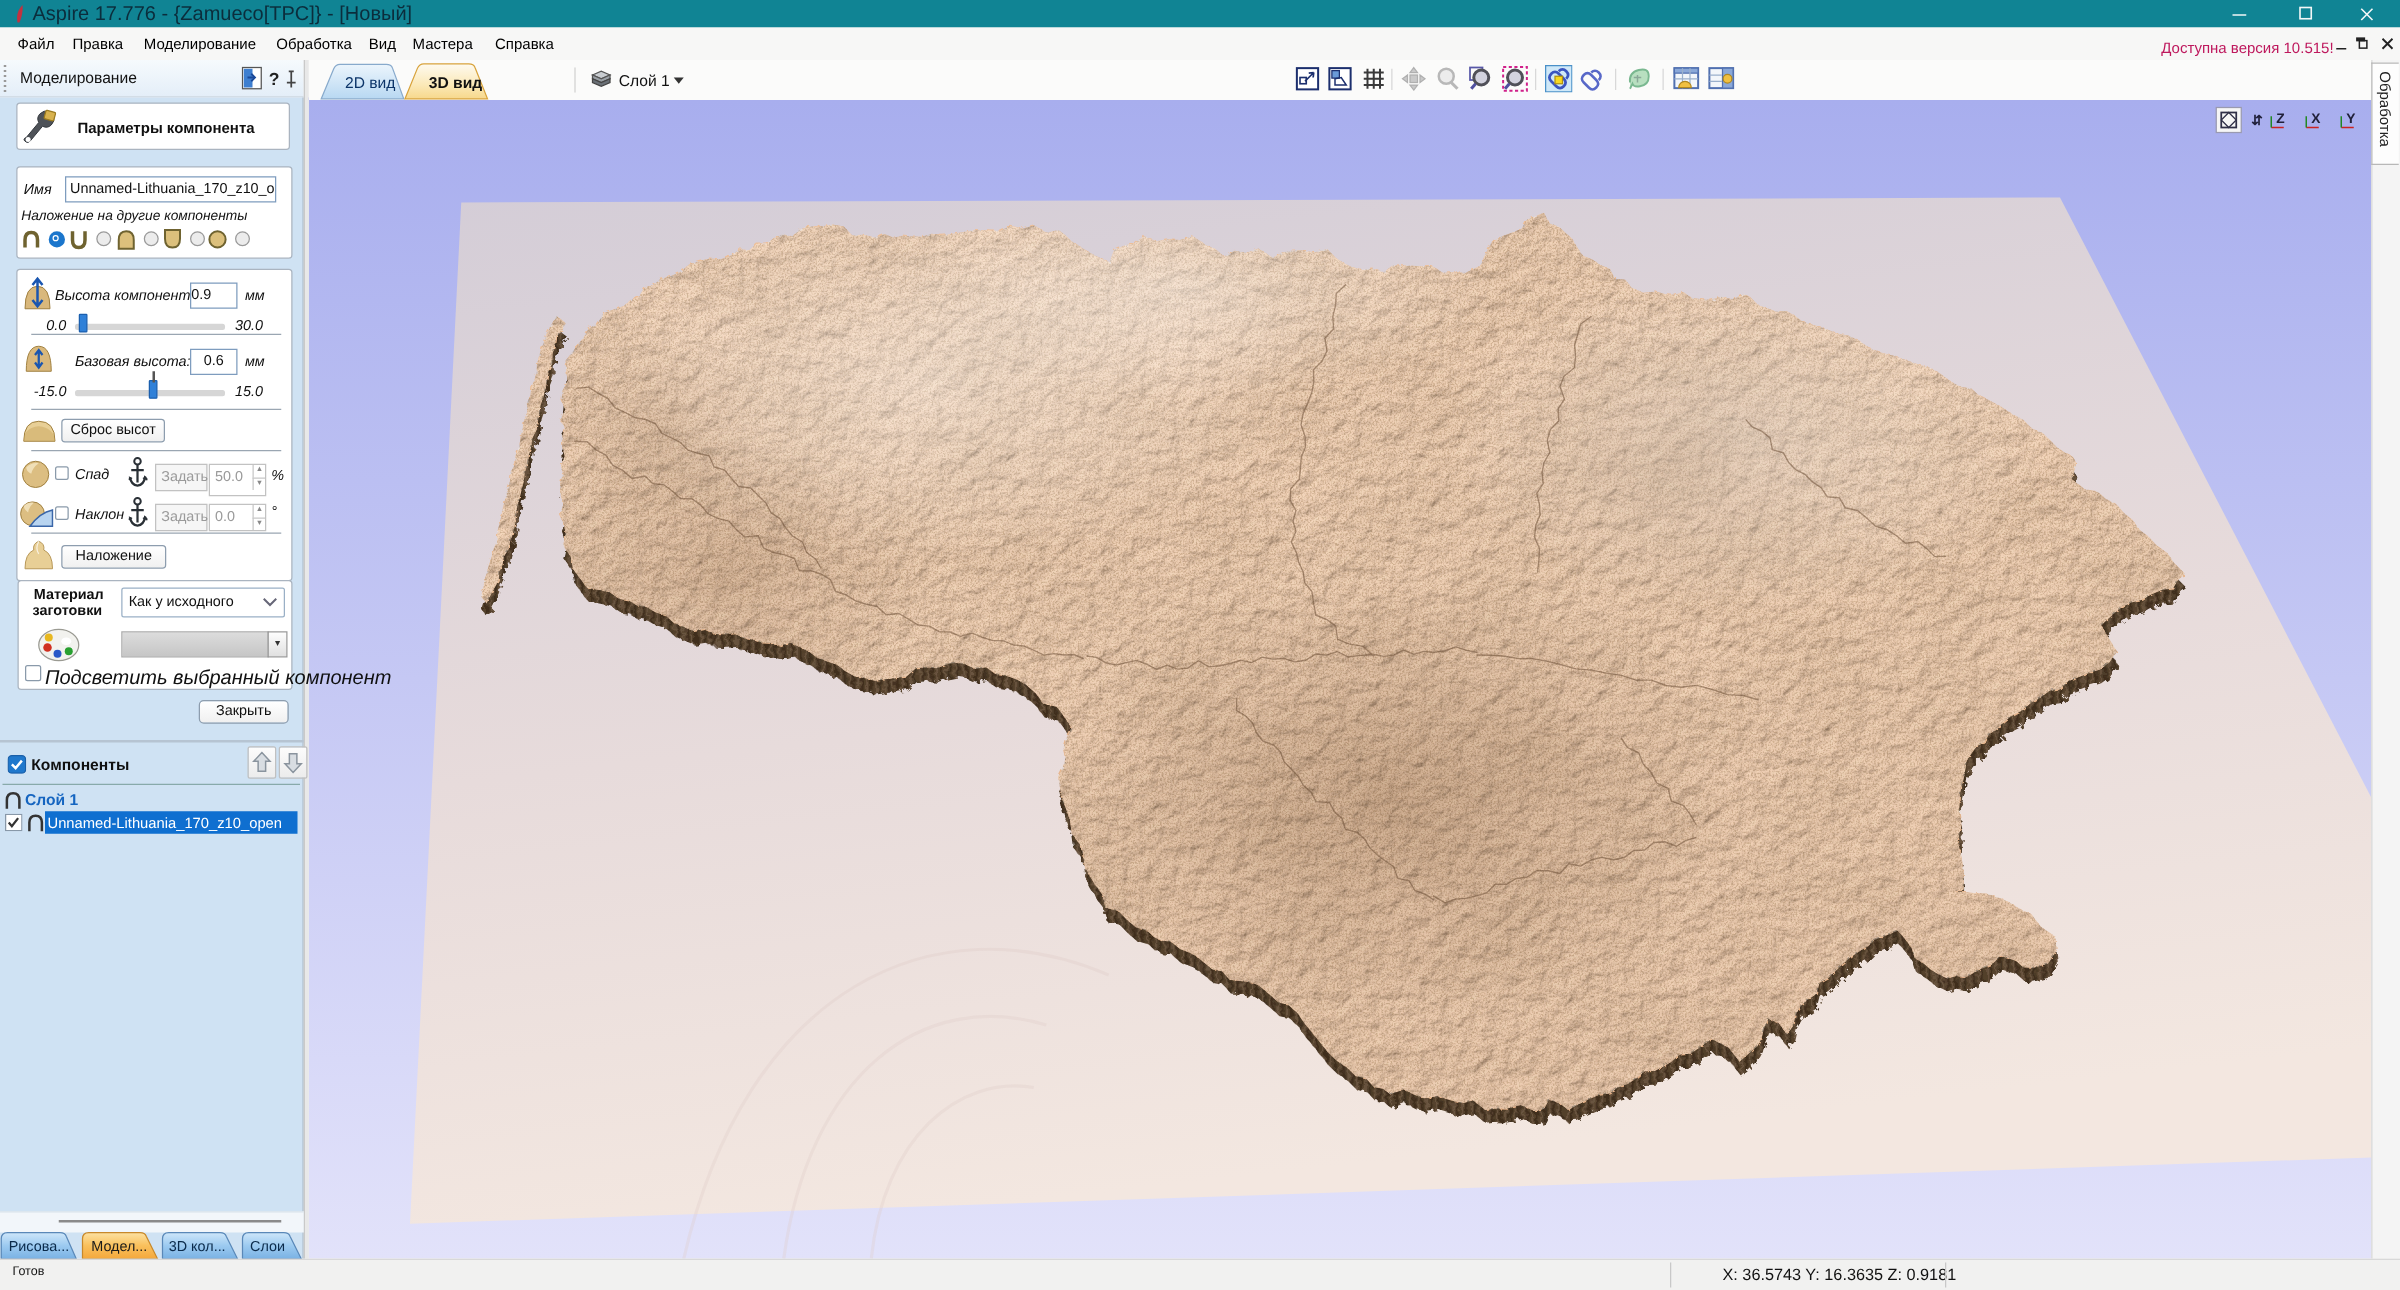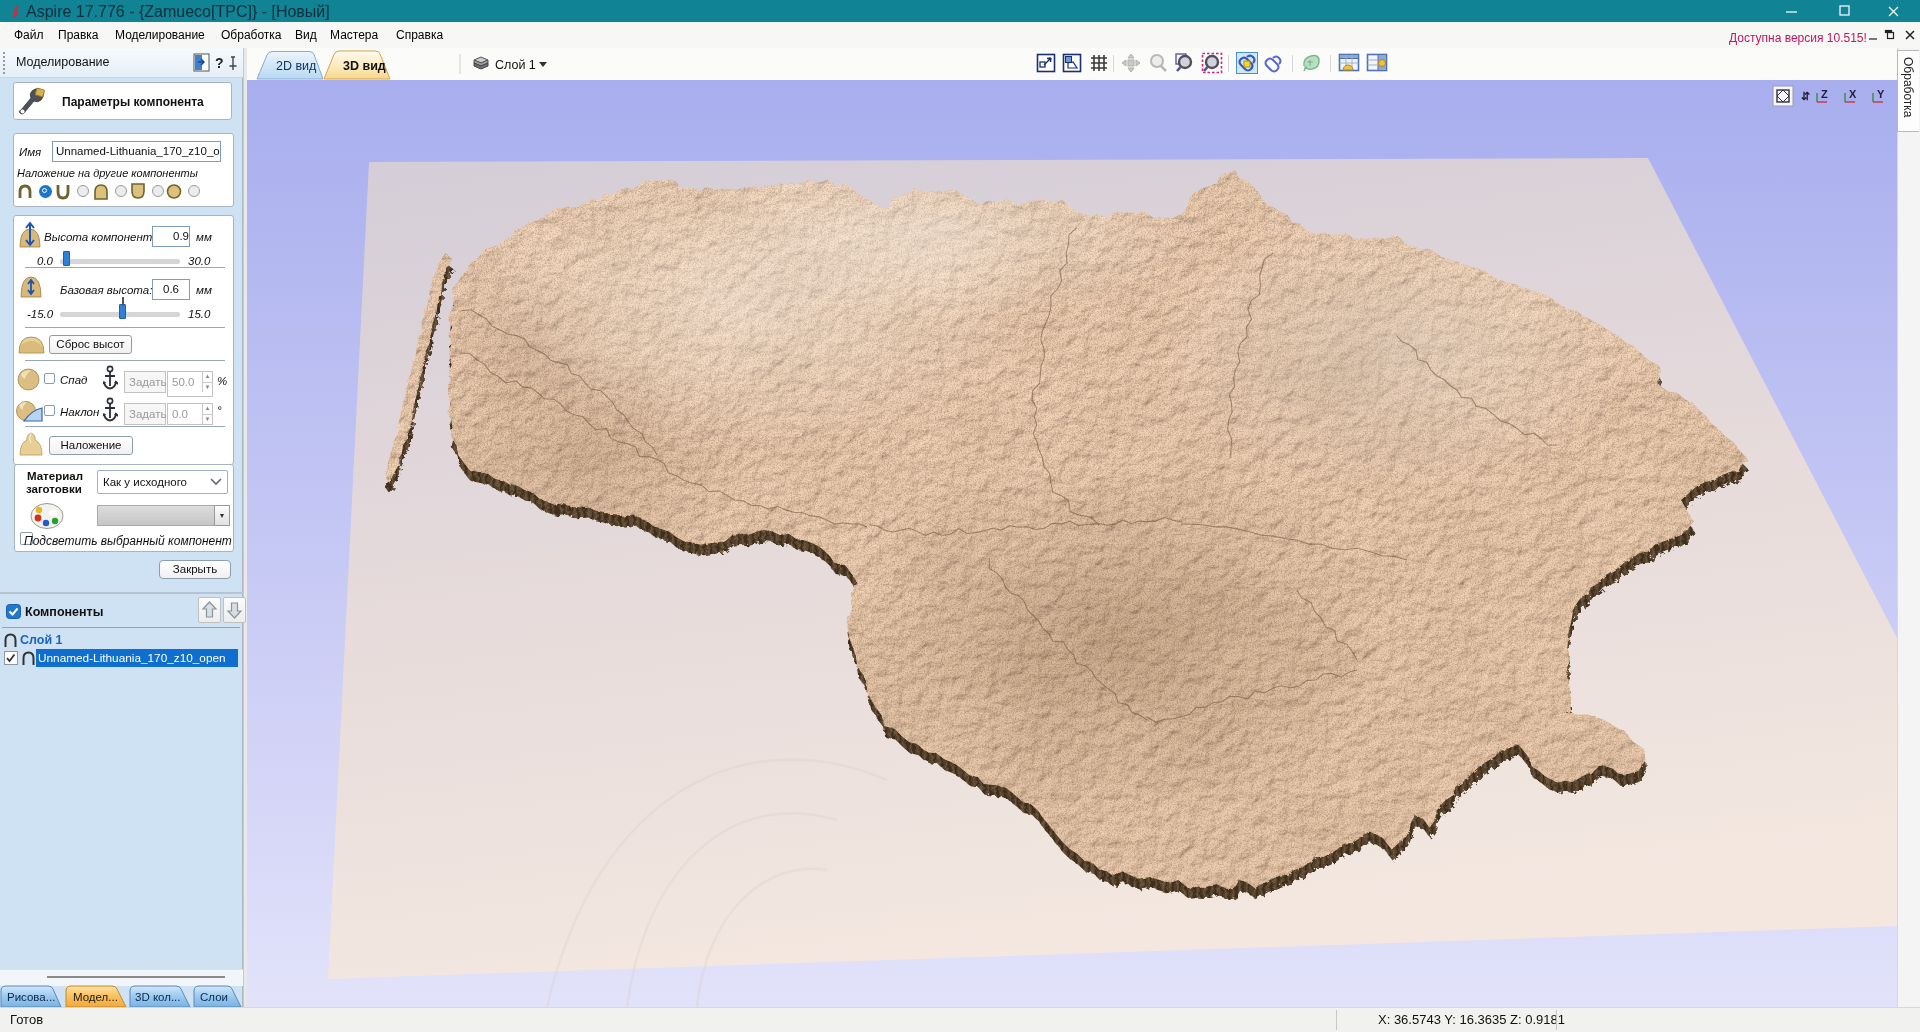--- a/index.html
+++ b/index.html
@@ -333,21 +333,21 @@
 <svg class="abs" style="left:166px;top:183px" width="16" height="17" viewBox="0 0 16 17">
     <circle cx="8" cy="8.5" r="6.5" fill="#dcc07c" stroke="#6f6330" stroke-width="1.6"></circle>
   </svg>
 <div class="abs" style="left:188px;top:185px;width:12px;height:12px;border:1px solid #9a9a9a;border-radius:50%;background:#ececec"></div>
 <div class="gbox" style="left:13px;top:215px;width:221px;height:250px"></div>
 <svg class="abs" style="left:19px;top:221px" width="22" height="28" viewBox="0 0 22 28">
 <path d="M1,26 Q1,8 11,8 Q21,8 21,26 Z" fill="#d9b87c" stroke="#a08040" stroke-width="0.8"></path>
 <path d="M11,3 v20 M7,7 l4,-5 l4,5 M7,19 l4,5 l4,-5" stroke="#1a56b0" stroke-width="2" fill="none"></path>
 </svg>
 <div class="lbl" style="left:44px;top:231px">Высота компонента:</div>
-<div class="tbox" style="left:152px;top:226px;width:38px;height:21px;line-height:19px;text-align:right">0.9</div>
+<div class="tbox" style="left:152px;top:226px;width:38px;height:21px;line-height:19px;text-align:left">0.9</div>
 <div class="lbl" style="left:196px;top:231px">мм</div>
 <div class="lbl" style="left:37px;top:255px">0.0</div>
 <div class="slidetrack" style="left:60px;top:259px;width:120px"></div>
 <div class="slidehandle" style="left:63px;top:251px"></div>
 <div class="lbl" style="left:188px;top:255px">30.0</div>
 <svg class="abs" style="left:20px;top:273px" width="22" height="26" viewBox="0 0 22 26">
 <path d="M1,24 Q1,4 11,4 Q21,4 21,24 Z" fill="#d9b87c" stroke="#a08040" stroke-width="0.8"></path>
 <path d="M11,8 v12 M8,11 l3,-4 l3,4 M8,17 l3,4 l3,-4" stroke="#1a56b0" stroke-width="1.8" fill="none"></path>
 </svg>
 <div class="lbl" style="left:60px;top:284px">Базовая высота:</div>
@@ -414,21 +414,21 @@
 <ellipse cx="18" cy="17" rx="16" ry="12.5" fill="#f2f2ee" stroke="#9a9a92" stroke-width="1"></ellipse>
 <ellipse cx="24" cy="14" rx="4" ry="3" fill="#fff"></ellipse>
 <circle cx="10" cy="11" r="3.2" fill="#e8b820"></circle>
 <circle cx="9" cy="19" r="3.4" fill="#d03020"></circle>
 <circle cx="17" cy="24" r="3.2" fill="#2858c8"></circle>
 <circle cx="26" cy="22" r="3.2" fill="#28a030"></circle>
 </svg>
 <div class="abs" style="left:97px;top:505px;width:118px;height:21px;background:linear-gradient(#dcdcdc,#c6c6c6);border:1px solid #aaa"></div>
 <div class="abs" style="left:214px;top:505px;width:16px;height:21px;background:linear-gradient(#fdfdfd,#e0e0e0);border:1px solid #9a9a9a;text-align:center;font-size:7px;color:#333;line-height:19px">▼</div>
 <div class="cb" style="left:20px;top:532px"></div>
-<div class="lbl" style="left:24px;top:534px;font-size:12px">Подсветить выбранный компонент</div>
+<div class="lbl" style="left:36px;top:534px;font-size:16px">Подсветить выбранный компонент</div>
 <div class="btn" style="left:159px;top:560px;width:72px;height:19px;line-height:17px;border-radius:4px">Закрыть</div>
 <div class="abs" style="left:0px;top:592px;width:243px;height:2px;background:#b6c4d2"></div>
 <svg class="abs" style="left:6px;top:604px" width="15" height="15" viewBox="0 0 15 15">
 <rect x="0.5" y="0.5" width="14" height="14" rx="3" fill="#2078cc" stroke="#1a5fa8"></rect>
 <path d="M3.5,7.5 l3,3 l5,-6" stroke="#fff" stroke-width="2" fill="none"></path>
 </svg>
 <div class="blbl" style="left:25px;top:605px;font-size:12.5px">Компоненты</div>
 <div class="abs" style="left:198px;top:597px;width:23px;height:26px;background:linear-gradient(#fcfcfc,#ececec);border:1px solid #c0c0c0;border-radius:2px"></div>
 <svg class="abs" style="left:201px;top:600px;transform:rotate(0deg)" width="17" height="20" viewBox="0 0 17 20">
 <path d="M8.5,2 L15,9 H11.5 V17 H5.5 V9 H2 Z" fill="#d8dde2" stroke="#8a949e" stroke-width="1.2"></path>
@@ -478,16 +478,16 @@
 <text x="135" y="17">3D кол...</text>
 <text x="200" y="17">Слои</text>
 </g>
 </svg>
 <div class="abs" style="left:25px;top:267px;width:200px;height:1px;background:#9aa6b2"></div>
 <div class="abs" style="left:25px;top:327px;width:200px;height:1px;background:#9aa6b2"></div>
 <div class="abs" style="left:25px;top:360px;width:200px;height:1px;background:#9aa6b2"></div>
 <div class="abs" style="left:25px;top:426px;width:200px;height:1px;background:#9aa6b2"></div>
 
 <div id="statusbar" class="abs"></div>
-<div class="abs" style="left:10px;top:1012px;font-size:13px;color:#111">Готов</div>
+<div class="abs" style="left:10px;top:1012px;font-size:10px;color:#111">Готов</div>
 <div class="abs" style="left:1378px;top:1012px;font-size:13px;color:#111">X: 36.5743 Y: 16.3635 Z:  0.9181</div>
 <div class="abs" style="left:1336px;top:1010px;width:1px;height:20px;background:#c8c8c8"></div>
 <div class="abs" style="left:1556px;top:1010px;width:1px;height:20px;background:#c8c8c8"></div>
 
 </body></html>

